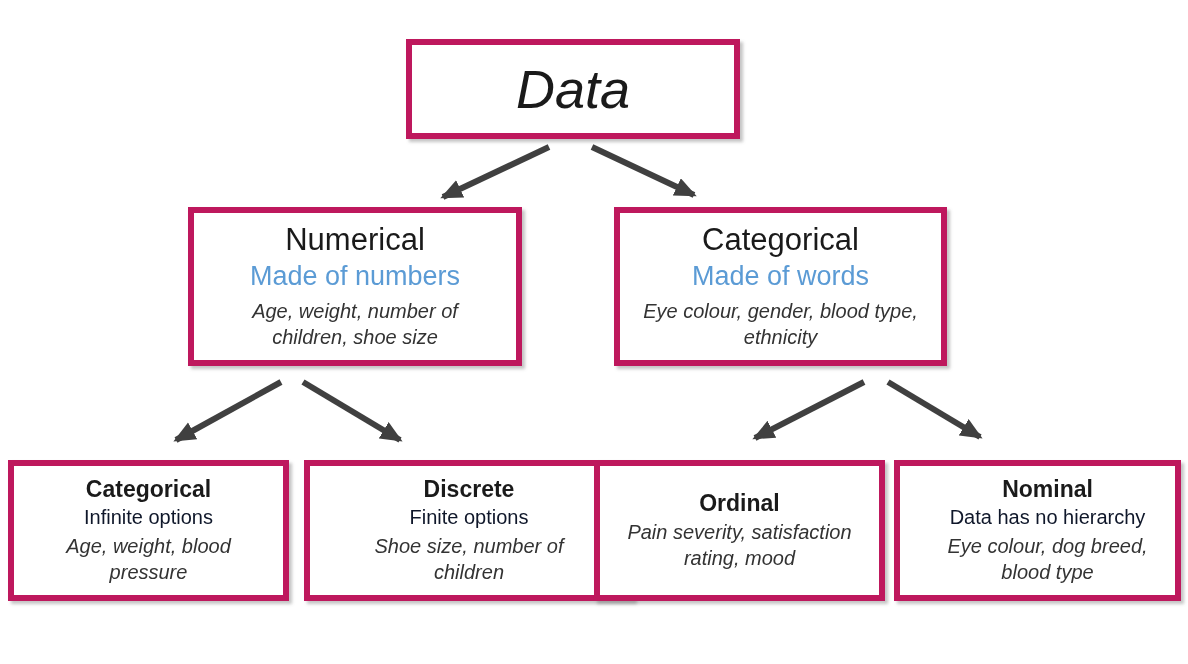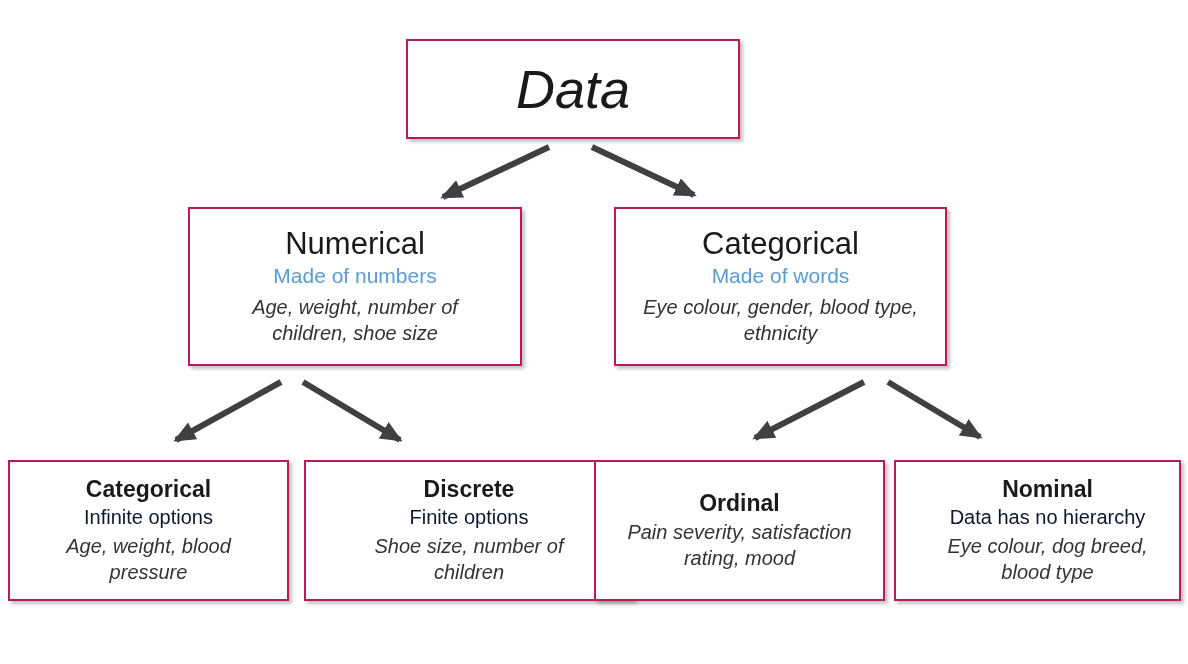--- a/index.html
+++ b/index.html
@@ -7,21 +7,21 @@
     position: relative;
     width: 1188px;
     height: 664px;
     background: #ffffff;
     font-family: "Liberation Sans", sans-serif;
     overflow: hidden;
   }
   .node {
     position: absolute;
     background: #ffffff;
-    border: 2px solid #be185d;
+    border: 6px solid #be185d;
     box-shadow: 3px 3px 3px rgba(90,90,90,0.35);
     display: flex;
     flex-direction: column;
     align-items: center;
     justify-content: center;
     text-align: center;
     box-sizing: border-box;
   }
   
   .node-root { left: 406px; top: 39px;  width: 334px; height: 100px; }
@@ -34,21 +34,21 @@
   
   .node-l2 { width: 334px; height: 159px; top: 207px; }
   .node-numerical   { left: 188px; }
   .node-categorical { left: 614px; width: 333px; }
   .title-l2 {
     font-size: 31px;
     color: #1a1a1a;
     line-height: 1.1;
   }
   .subtitle-l2 {
-    font-size: 21px;
+    font-size: 27px;
     color: #5b9bd5;
     line-height: 1.15;
     margin-top: 3px;
   }
   .examples-l2 {
     font-size: 20px;
     font-style: italic;
     color: #333333;
     line-height: 1.3;
     margin-top: 6px;

